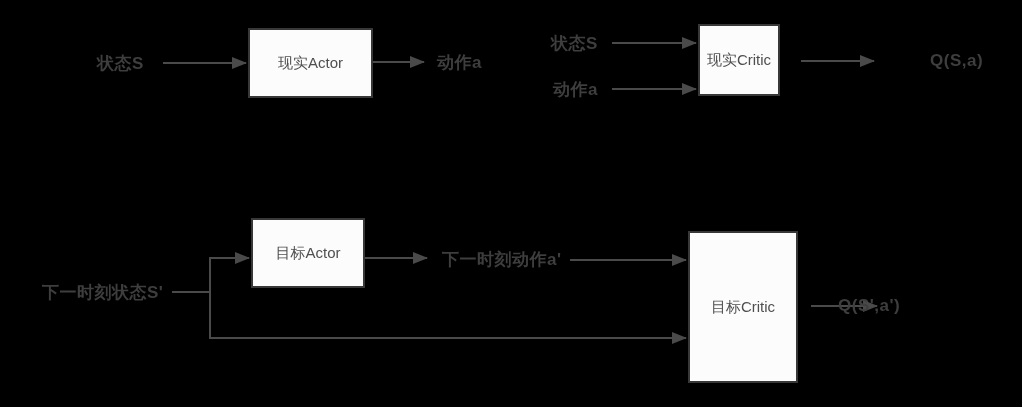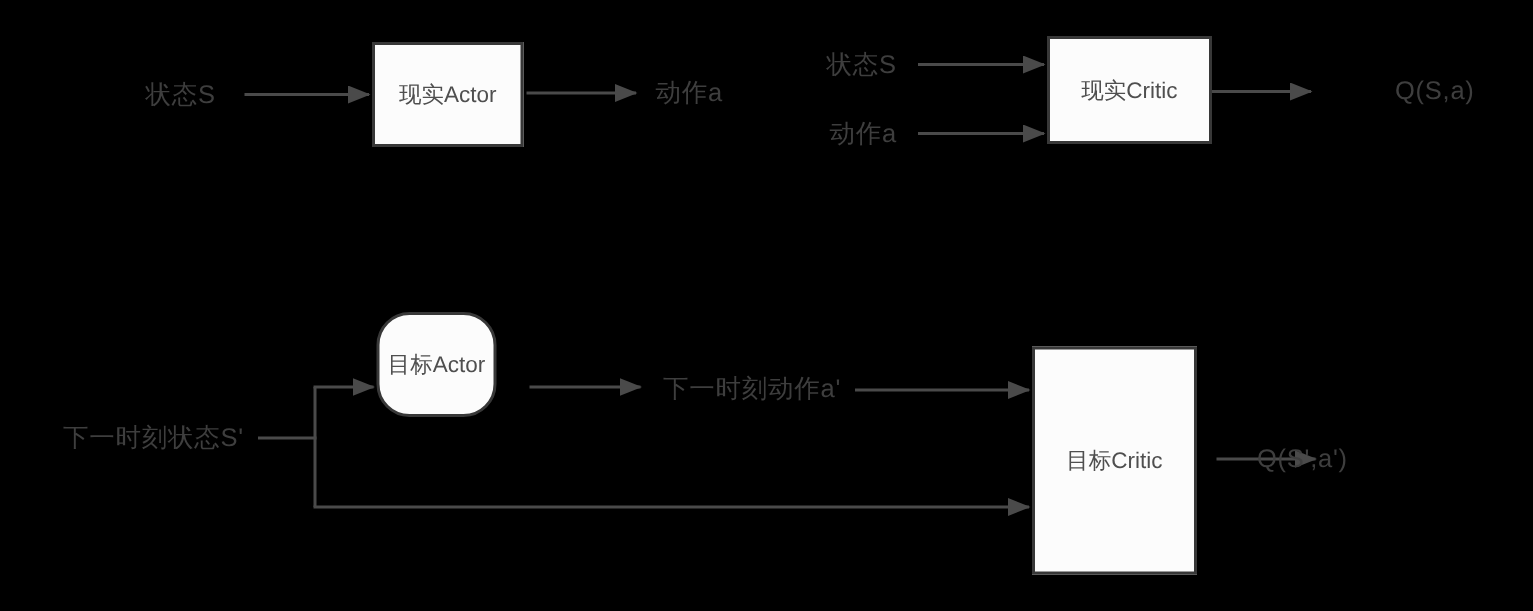--- a/index.html
+++ b/index.html
@@ -26,21 +26,21 @@
     border:2px solid var(--box-border);
     display:flex;align-items:center;justify-content:center;
     color:var(--box-text);
     font-size:15px;
     white-space:nowrap;
   }
   .lbl{
     position:absolute;
     color:var(--label-text);
     font-size:17px;
-    font-weight:normal;
+    font-weight:bold;
     white-space:nowrap;
     transform:translateY(-50%);
     letter-spacing:0.5px;
   }
 </style>
 </head>
 <body>
 
 <div class="canvas">
 
@@ -60,29 +60,29 @@
 
     <line x1="172" y1="292" x2="211" y2="292" stroke="var(--line)" stroke-width="2"></line>
     <line x1="210" y1="258" x2="210" y2="338" stroke="var(--line)" stroke-width="2"></line>
     <line x1="209" y1="258" x2="249" y2="258" stroke="var(--line)" stroke-width="2" marker-end="url(#ah)"></line>
     <line x1="353" y1="258" x2="427" y2="258" stroke="var(--line)" stroke-width="2" marker-end="url(#ah)"></line>
     <line x1="570" y1="260" x2="686" y2="260" stroke="var(--line)" stroke-width="2" marker-end="url(#ah)"></line>
     <line x1="209" y1="338" x2="686" y2="338" stroke="var(--line)" stroke-width="2" marker-end="url(#ah)"></line>
     <line x1="811" y1="306" x2="877" y2="306" stroke="var(--line)" stroke-width="2" marker-end="url(#ah)"></line>
   </svg>
 
-  <div class="node" style="left:248px;top:28px;width:101px;height:70px;justify-content:center;">
+  <div class="node" style="left:248px;top:28px;width:125px;height:70px;justify-content:center;">
     <span>现实Actor</span>
   </div>
 
-  <div class="node" style="left:698px;top:24px;width:110px;height:72px;">
+  <div class="node" style="left:698px;top:24px;width:82px;height:72px;">
     <span>现实Critic</span>
   </div>
 
-  <div class="node" style="left:251px;top:208px;width:80px;height:70px;border-radius:22px;">
+  <div class="node" style="left:251px;top:218px;width:114px;height:70px;">
     <span>目标Actor</span>
   </div>
 
   <div class="node" style="left:688px;top:231px;width:110px;height:152px;">
     <span>目标Critic</span>
   </div>
 
   <div class="lbl" style="left:97px;top:63px;">状态S</div>
 
   <div class="lbl" style="left:437px;top:62px;">动作a</div>

